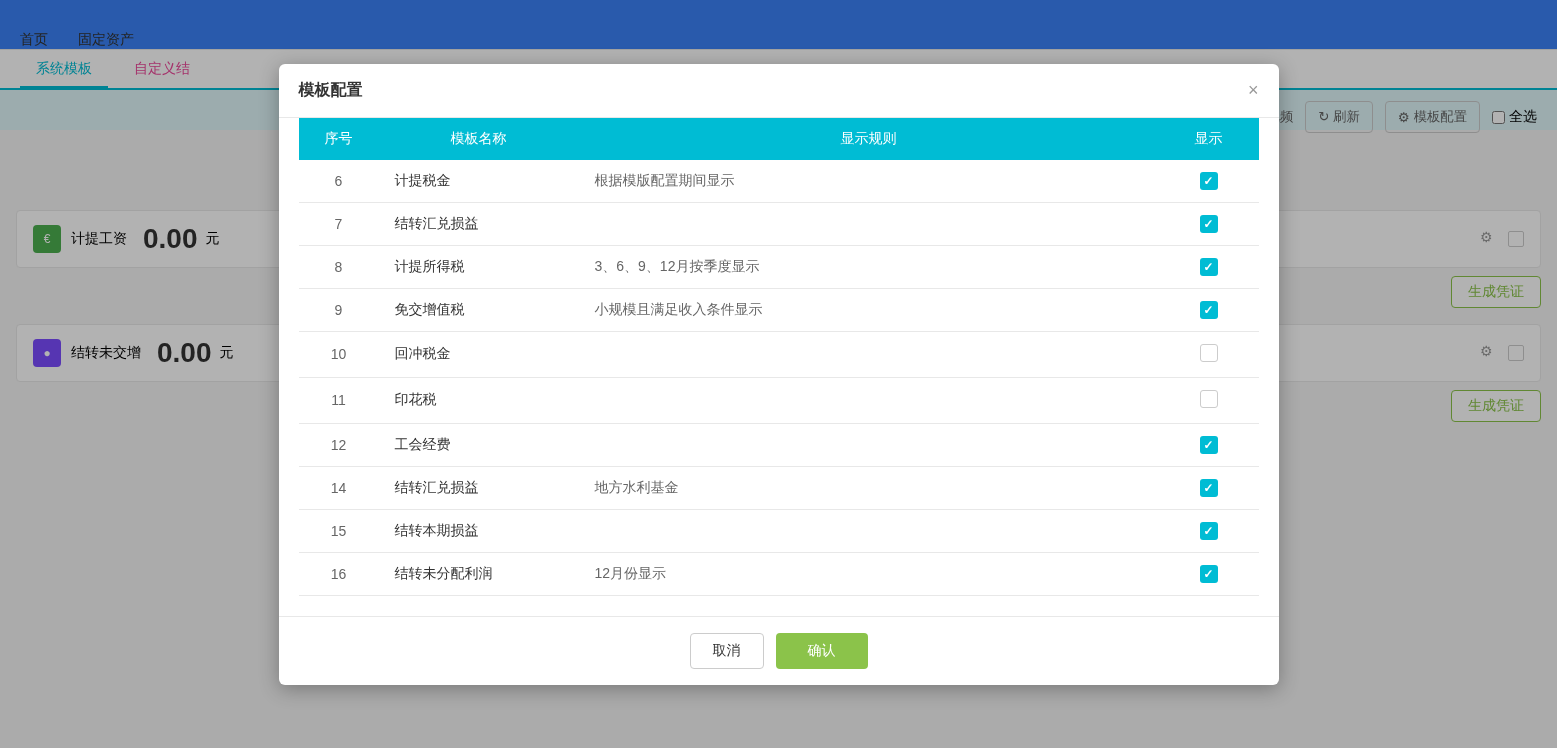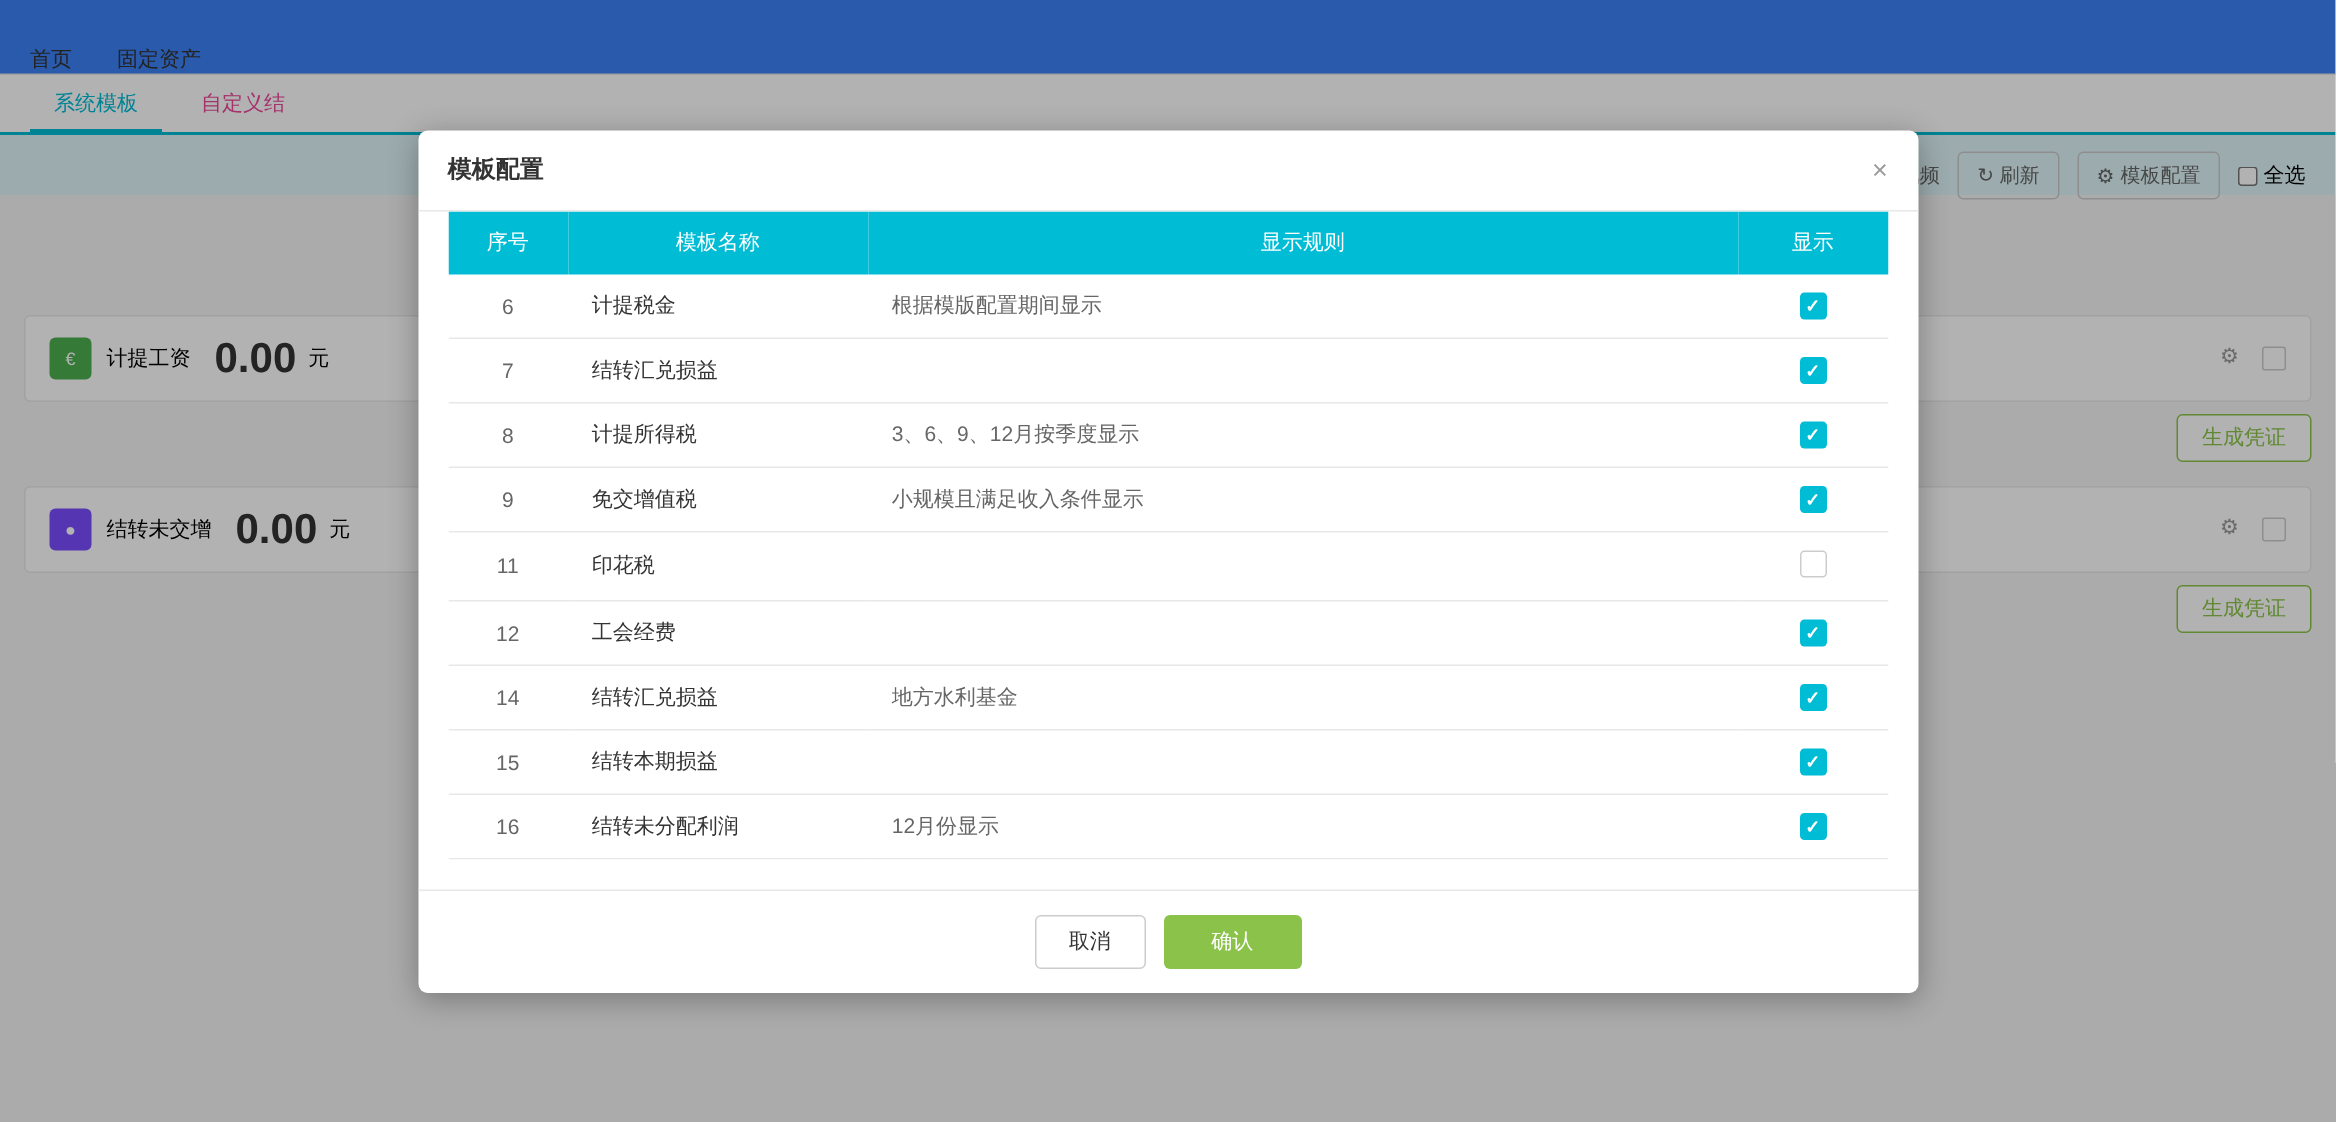--- a/index.html
+++ b/index.html
@@ -454,20 +454,26 @@
                 <td style="color: rgb(102, 102, 102);">3、6、9、12月按季度显示</td>
                 <td style="text-align: center;"><span class="checkbox-checked" style="cursor: pointer;"></span></td>
               </tr>
               <tr>
                 <td>9</td>
                 <td>免交增值税</td>
                 <td style="color: rgb(102, 102, 102);">小规模且满足收入条件显示</td>
                 <td style="text-align: center;"><span class="checkbox-checked" style="cursor: pointer;"></span></td>
               </tr>
               <tr>
+                <td>10</td>
+                <td>回冲税金</td>
+                <td style="color: rgb(102, 102, 102);"></td>
+                <td style="text-align: center;"><span class="checkbox-unchecked" style="cursor: pointer;"></span></td>
+              </tr>
+              <tr>
                 <td>11</td>
                 <td>印花税</td>
                 <td style="color: rgb(102, 102, 102);"></td>
                 <td style="text-align: center;"><span class="checkbox-unchecked" style="cursor: pointer;"></span></td>
               </tr>
               <tr>
                 <td>12</td>
                 <td>工会经费</td>
                 <td style="color: rgb(102, 102, 102);"></td>
                 <td style="text-align: center;"><span class="checkbox-checked" style="cursor: pointer;"></span></td>

